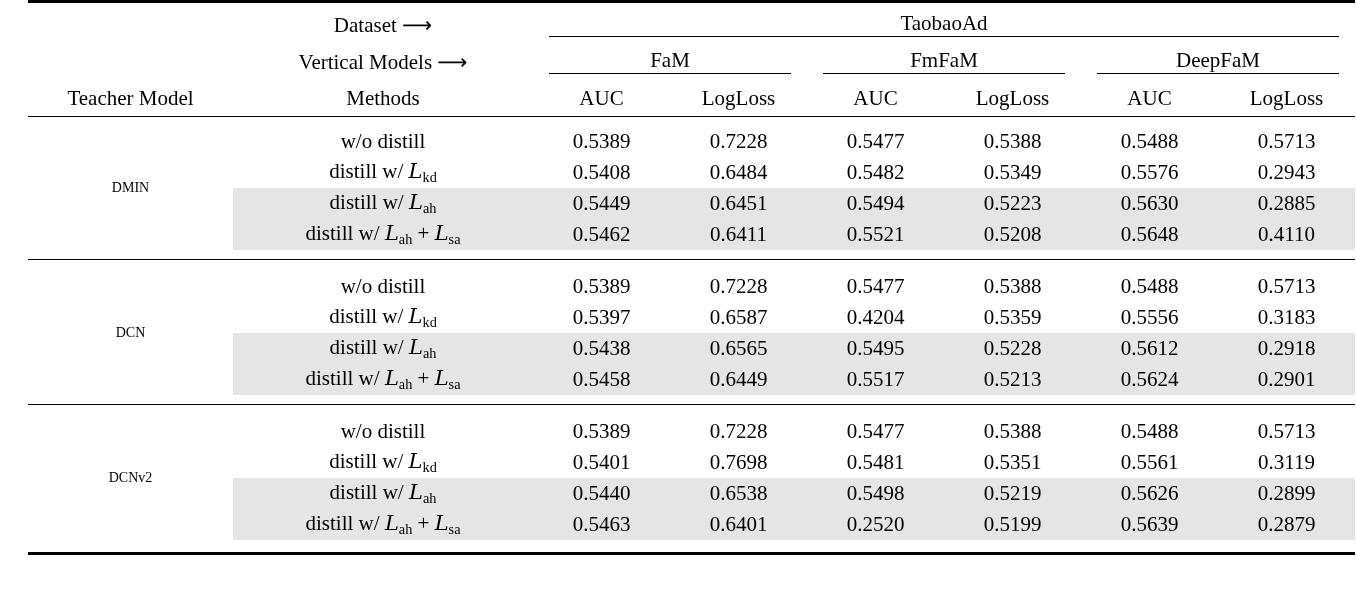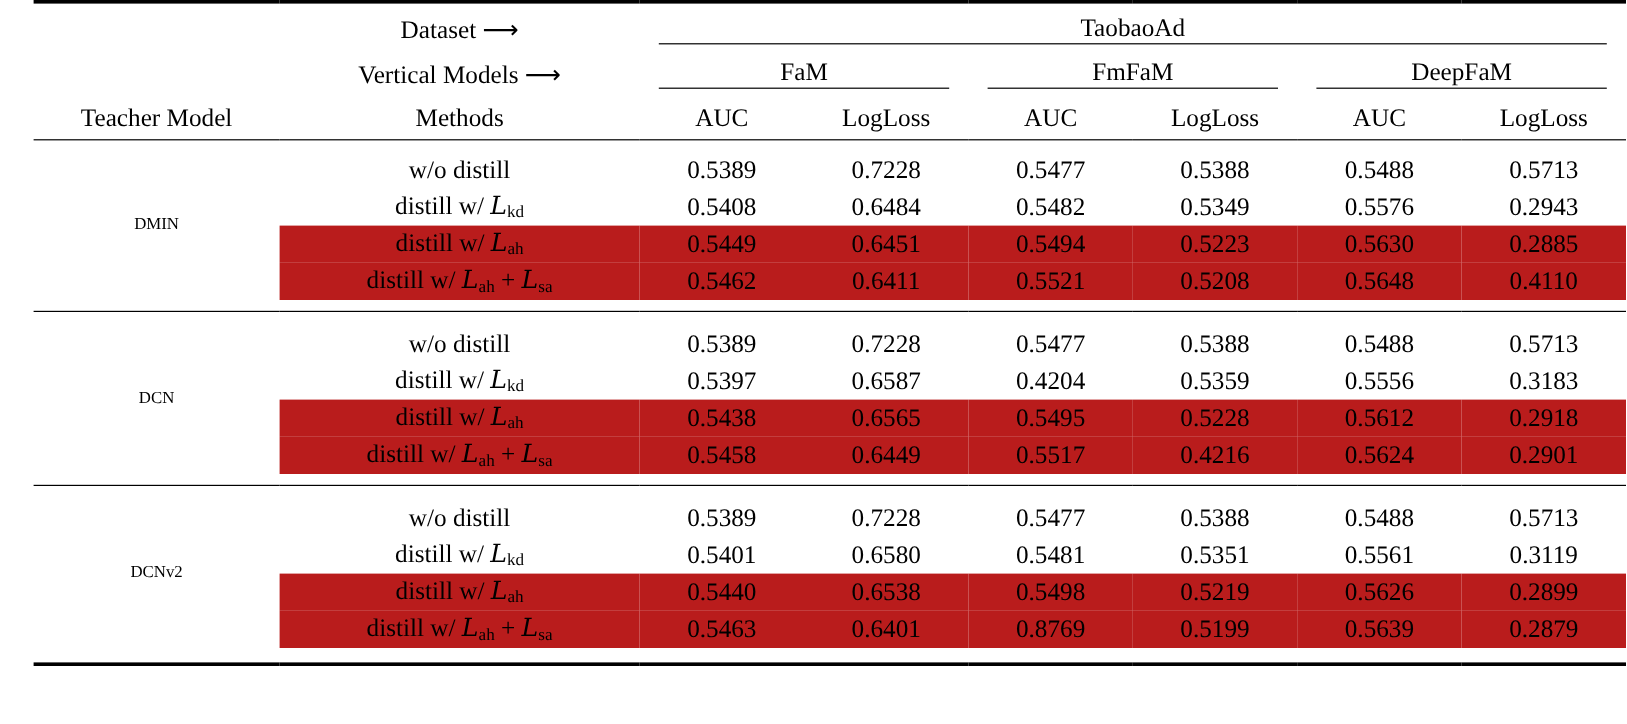--- a/index.html
+++ b/index.html
@@ -49,21 +49,21 @@
 
   .spanline {
     border-bottom: 1.1px solid #000;
     display: block;
     margin: 0 16px 2px 16px;
     height: 0;
   }
   .span-holder { padding-bottom: 2px; }
 
   .data-row td { height: 31px; }
-  .shaded { background: #b91c1c; }
+  .shaded { background: #e5e5e5; }
   .bold { font-weight: bold; }
 
   .teacher-cell {
     font-size: 14px;
   }
   .method-cell {
     text-align: center;
   }
   .arrow { letter-spacing: 0px; }
 
@@ -194,21 +194,21 @@
           <td class="shaded">0.5495</td>
           <td class="shaded">0.5228</td>
           <td class="shaded">0.5612</td>
           <td class="shaded">0.2918</td>
         </tr>
         <tr class="data-row">
           <td class="method-cell shaded bold">distill w/ <span class="cal">L</span><sub class="sb">ah</sub> + <span class="cal">L</span><sub class="sb">sa</sub></td>
           <td class="shaded bold">0.5458</td>
           <td class="shaded bold">0.6449</td>
           <td class="shaded bold">0.5517</td>
-          <td class="shaded bold">0.4216</td>
+          <td class="shaded bold">0.5213</td>
           <td class="shaded bold">0.5624</td>
           <td class="shaded bold">0.2901</td>
         </tr>
         <tr class="group-gap">
           <td colspan="8"></td>
         </tr>
         <tr class="rule-mid">
           <td colspan="8"></td>
         </tr>
         <tr class="group-gap">
@@ -220,40 +220,40 @@
           <td class="">0.5389</td>
           <td class="">0.7228</td>
           <td class="">0.5477</td>
           <td class="">0.5388</td>
           <td class="">0.5488</td>
           <td class="">0.5713</td>
         </tr>
         <tr class="data-row">
           <td class="method-cell">distill w/ <span class="cal">L</span><sub class="sb">kd</sub></td>
           <td class="">0.5401</td>
-          <td class="">0.6580</td>
+          <td class="">0.7698</td>
           <td class="">0.5481</td>
           <td class="">0.5351</td>
           <td class="">0.5561</td>
           <td class="">0.3119</td>
         </tr>
         <tr class="data-row">
           <td class="method-cell shaded">distill w/ <span class="cal">L</span><sub class="sb">ah</sub></td>
           <td class="shaded">0.5440</td>
           <td class="shaded">0.6538</td>
           <td class="shaded">0.5498</td>
           <td class="shaded">0.5219</td>
           <td class="shaded">0.5626</td>
           <td class="shaded">0.2899</td>
         </tr>
         <tr class="data-row">
           <td class="method-cell shaded bold">distill w/ <span class="cal">L</span><sub class="sb">ah</sub> + <span class="cal">L</span><sub class="sb">sa</sub></td>
           <td class="shaded bold">0.5463</td>
           <td class="shaded bold">0.6401</td>
-          <td class="shaded bold">0.8769</td>
+          <td class="shaded bold">0.2520</td>
           <td class="shaded bold">0.5199</td>
           <td class="shaded bold">0.5639</td>
           <td class="shaded bold">0.2879</td>
         </tr>
         <tr class="group-gap">
           <td colspan="8"></td>
         </tr>
         <tr class="rule-bottom">
           <td colspan="8"></td>
         </tr>

